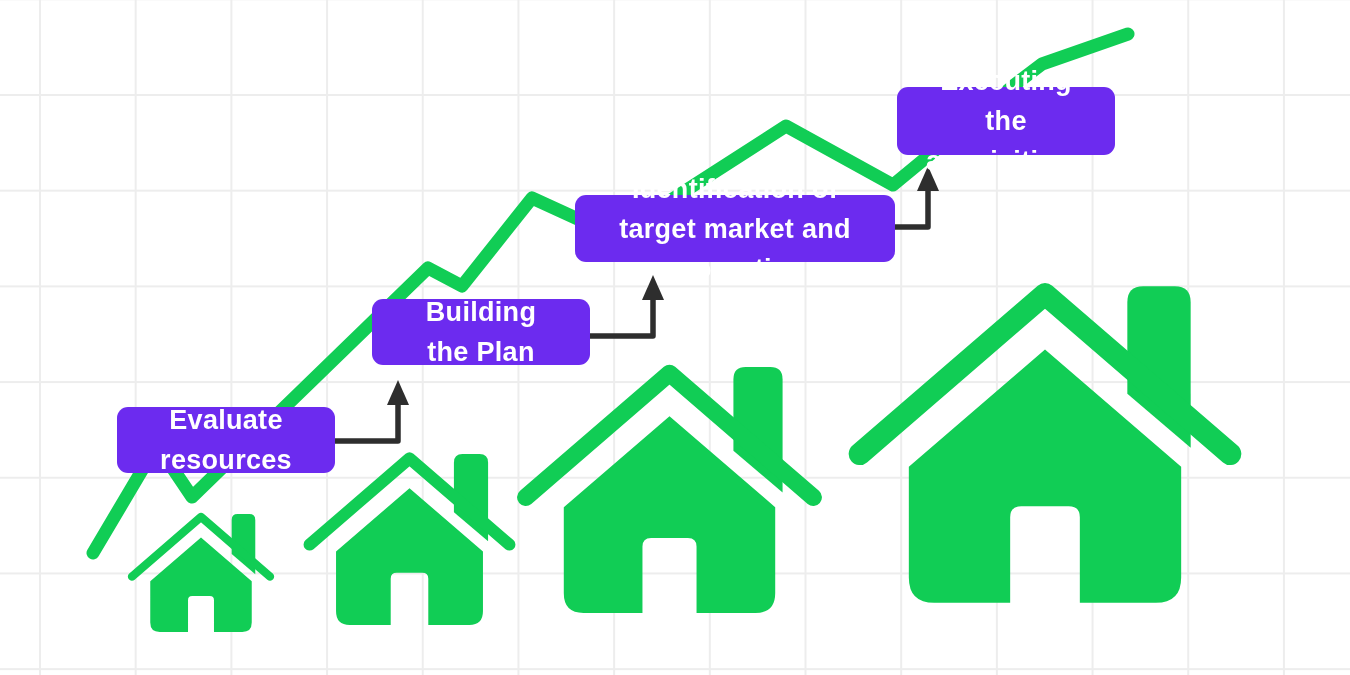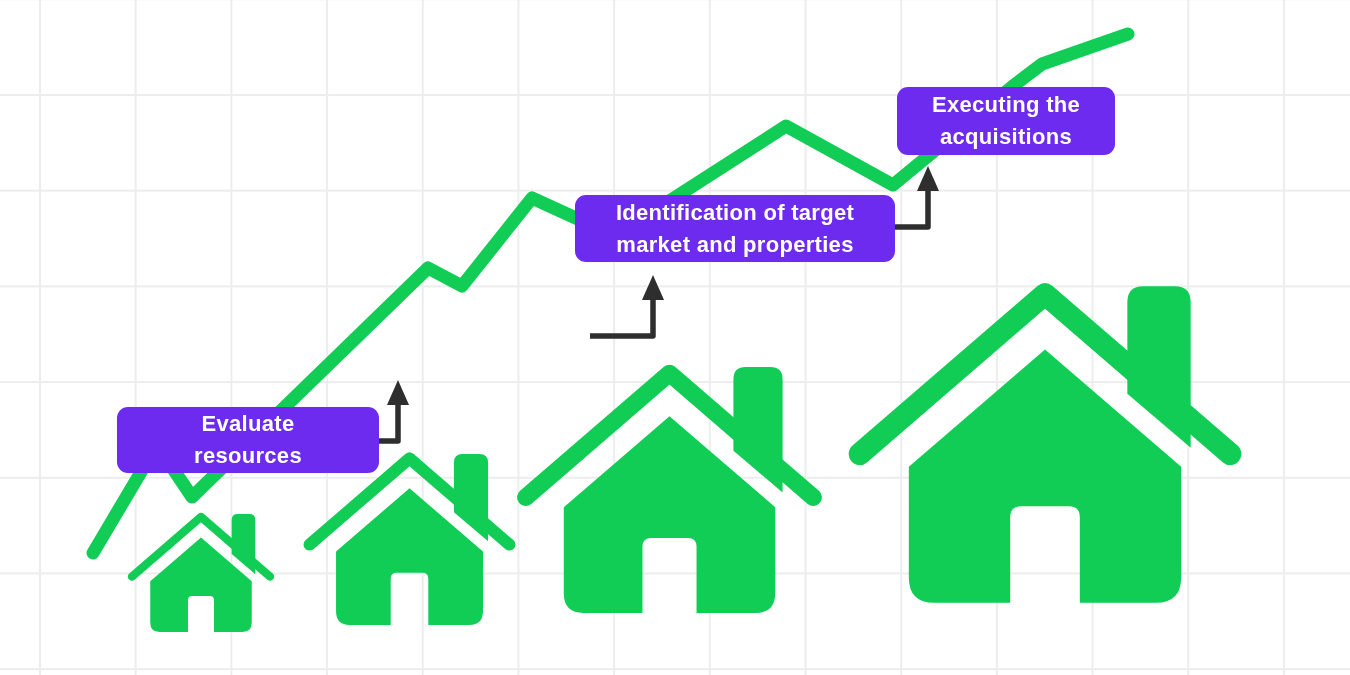--- a/index.html
+++ b/index.html
@@ -30,24 +30,24 @@
   .arrow-line{fill:none;stroke:#2E2E2E;stroke-width:5.5;stroke-linejoin:round;}
   .arrow-head{fill:#2E2E2E;}
   
   .step{
     position:absolute;
     background:#6C2BEF;
     border-radius:11px;
     color:#ffffff;
     display:flex;align-items:center;justify-content:center;
     text-align:center;
-    font-size:22px;line-height:32px;font-weight:700;letter-spacing:0.3px;
+    font-size:27px;line-height:40px;font-weight:700;letter-spacing:0.3px;
   }
   .step span{display:inline-block;}
-  .step1{left:117px;top:407px;width:262px;height:66px;}
+  .step1{left:117px;top:407px;width:218px;height:66px;}
   .step2{left:372px;top:299px;width:218px;height:66px;}
   .step3{left:575px;top:195px;width:320px;height:67px;}
   .step4{left:897px;top:87px;width:218px;height:68px;}
   .step1 span{max-width:140px;}
   .step2 span{max-width:140px;}
   .step3 span{max-width:252px;}
   .step4 span{max-width:160px;}
 </style>
 </head>
 <body>
@@ -90,20 +90,23 @@
     </g>
     <g>
       <path class="arrow-line" d="M 865 227 L 928 227 L 928 190"></path>
       <polygon class="arrow-head" points="928,166 917,191 939,191"></polygon>
     </g>
   </svg>
 
   <div class="step step1">
     <span>Evaluate resources</span>
   </div>
+  <div class="step step2">
+    <span>Building the Plan</span>
+  </div>
   <div class="step step3">
     <span>Identification of target market and properties</span>
   </div>
   <div class="step step4">
     <span>Executing the acquisitions</span>
   </div>
 
 </div>
 
 </body></html>

